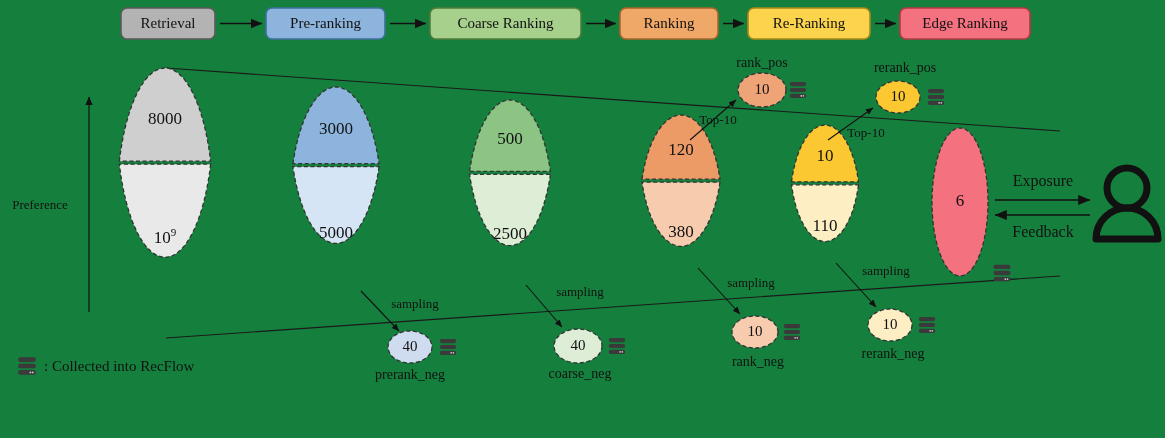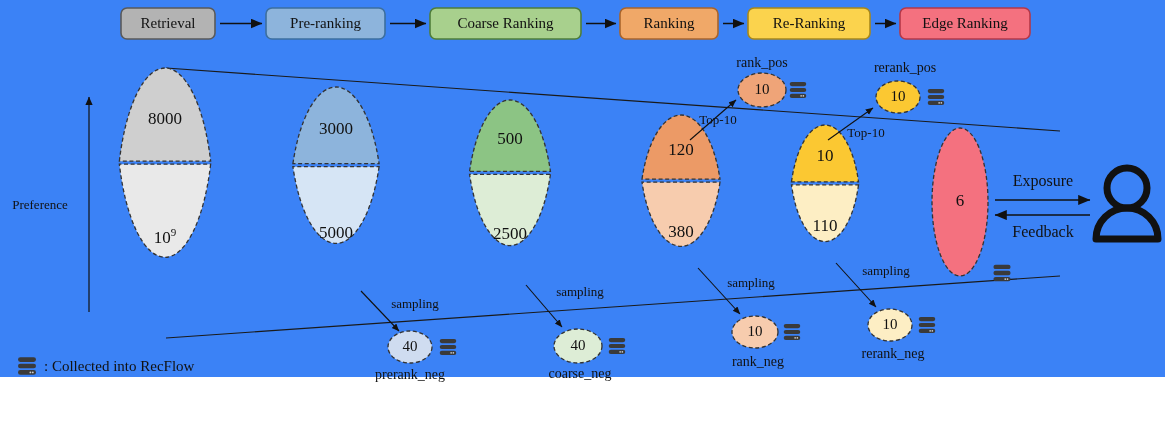--- a/index.html
+++ b/index.html
@@ -10,22 +10,22 @@
   body {
     width: 1165px;
     height: 438px;
     font-family: "Liberation Serif", "DejaVu Serif", serif;
     overflow: hidden;
     position: relative;
   }
   #stage {
     position: relative;
     width: 1165px;
-    height: 377px;
-    background: #3b82f6;
+    height: 438px;
+    background: #15803d;
   }
   svg#diagram {
     position: absolute;
     left: 0;
     top: 0;
     width: 1165px;
     height: 438px;
     display: block;
   }
   .pipe-box-text {

